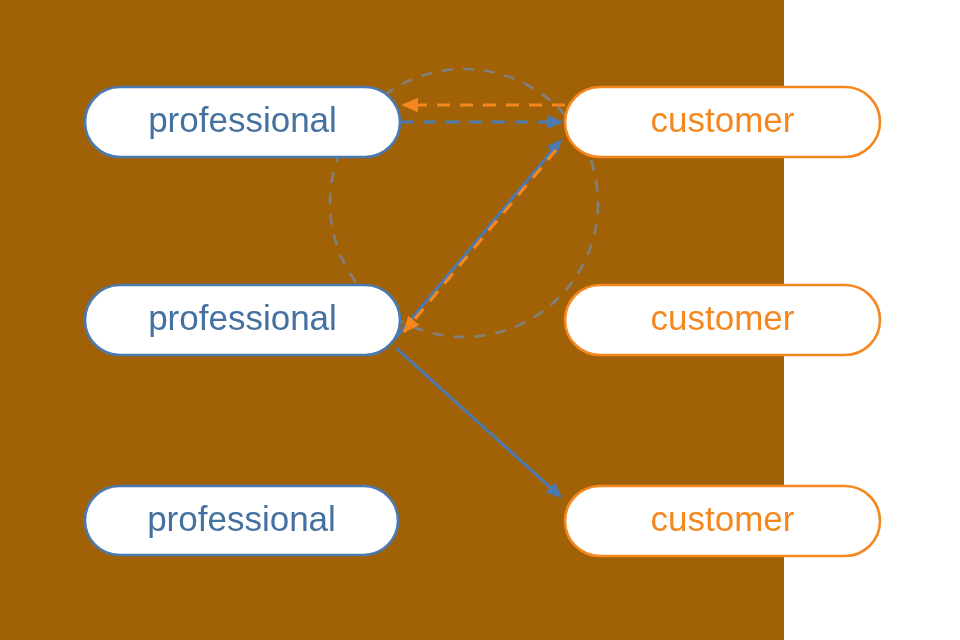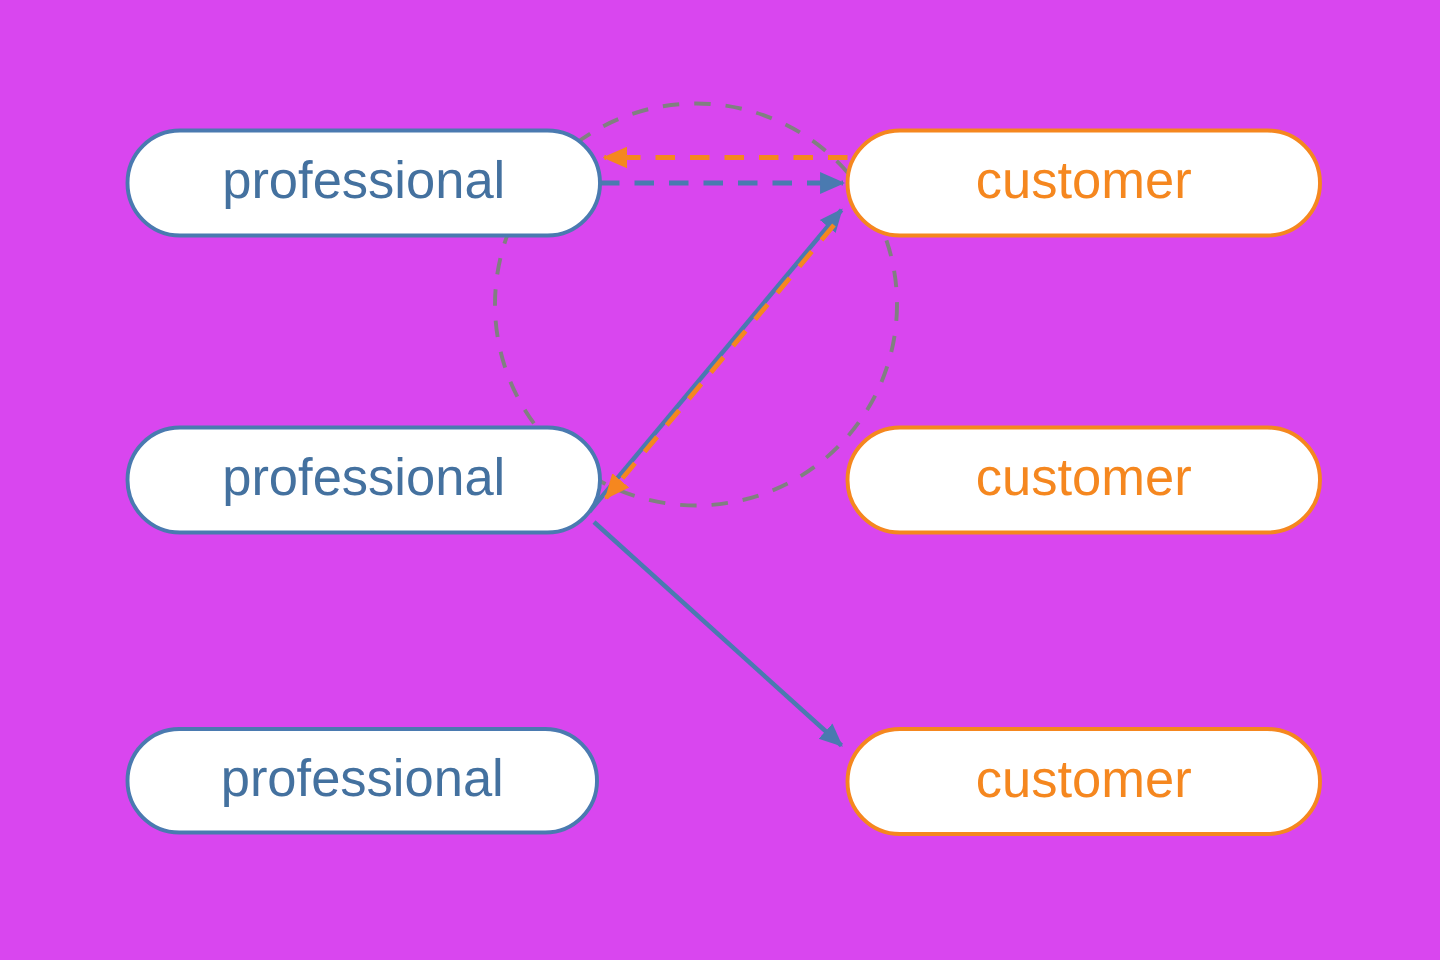--- a/index.html
+++ b/index.html
@@ -8,23 +8,23 @@
     background: #ffffff;
   }
   body {
     width: 960px;
     height: 640px;
     font-family: "Liberation Sans", sans-serif;
     overflow: hidden;
   }
   #canvas {
     position: relative;
-    width: 960px;
+    width: 784px;
     height: 640px;
-    background: #d946ef;
+    background: #a16207;
   }
   #diagram-svg {
     position: absolute;
     top: 0;
     left: 0;
     width: 960px;
     height: 640px;
   }
   .node-label {
     font-family: "Liberation Sans", sans-serif;

